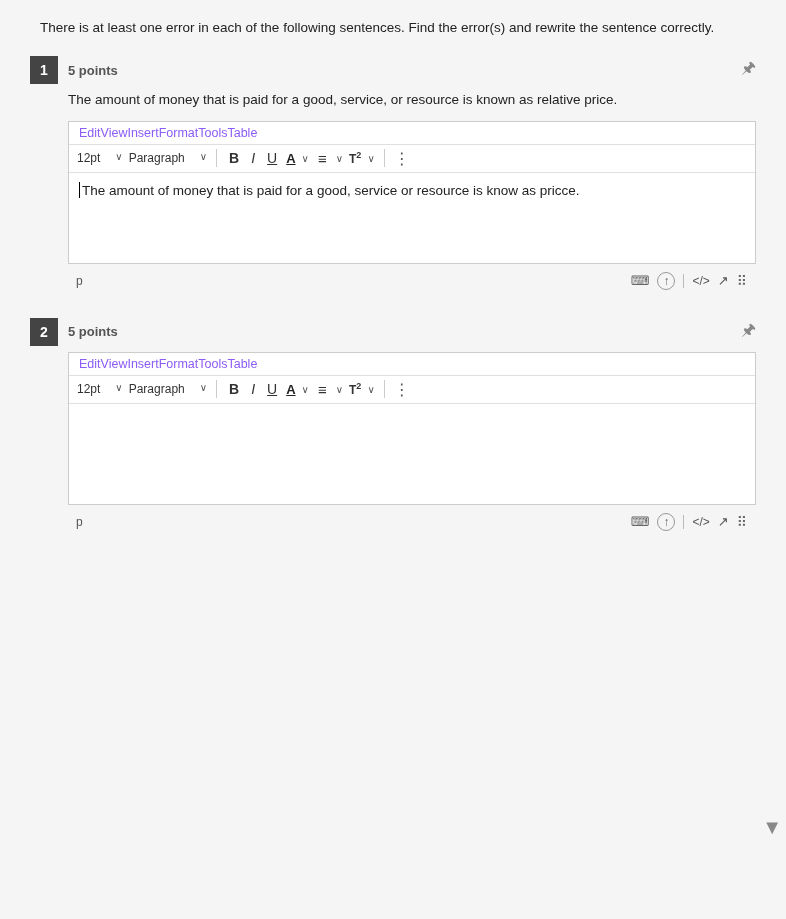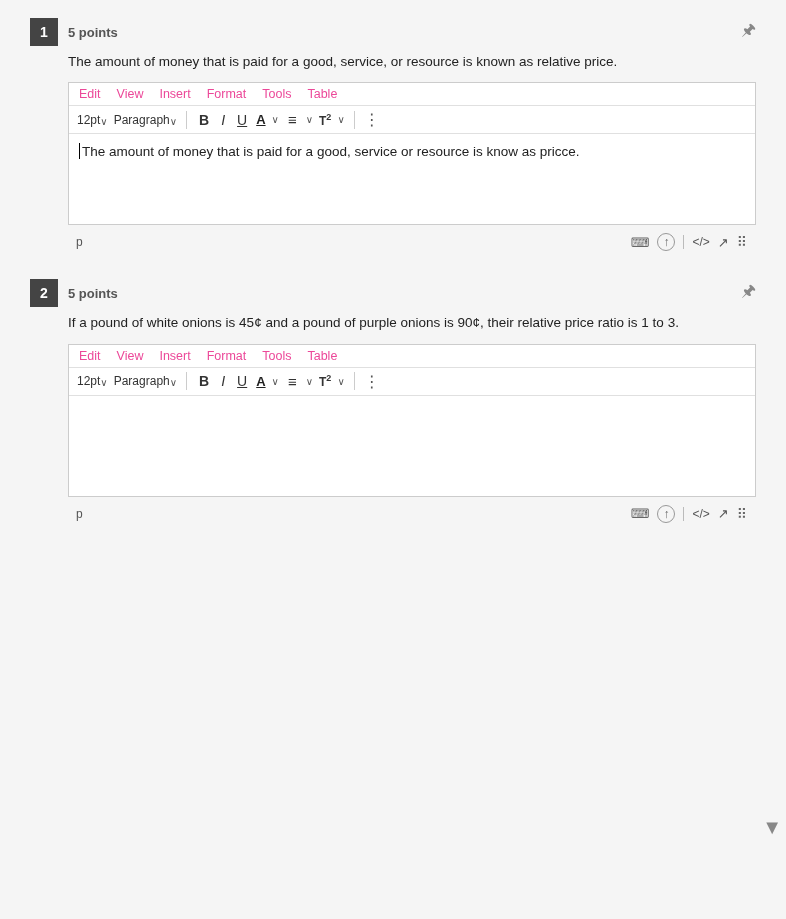--- a/index.html
+++ b/index.html
@@ -71,41 +71,40 @@
       line-height: 1.5;
     }
     .editor-container {
       background: #fff;
       border: 1px solid #ccc;
       margin-left: 38px;
       margin-right: 0;
     }
     .editor-menu-bar {
       display: flex;
-      gap: 16px;
       padding: 4px 10px;
       border-bottom: 1px solid #e0e0e0;
       font-size: 12.5px;
-      color: #ec4899;
+      color: #8b5cf6;
     }
     .editor-menu-bar span {
       cursor: pointer;
     }
     .editor-toolbar {
       display: flex;
       align-items: center;
       padding: 4px 8px;
       border-bottom: 1px solid #e0e0e0;
       gap: 6px;
       flex-wrap: wrap;
     }
     .toolbar-dropdown {
       display: flex;
-      align-items: flex-end;
-      gap: 0;
+      align-items: flex-start;
+      gap: 15px;
       font-size: 12px;
       cursor: pointer;
       color: #333;
     }
     .toolbar-chevron {
       font-size: 10px;
       color: #555;
     }
     .toolbar-sep {
       width: 1px;
@@ -210,20 +209,21 @@
       bottom: 80px;
       font-size: 20px;
       color: #888;
       cursor: pointer;
     }
   </style>
 </head>
 <body>
 
 <div class="page">
+  <p class="instructions">There is at least one error in each of the following sentences. Find the error(s) and rewrite the sentence correctly.</p>
 
   <div class="question-block">
     <div class="question-header">
       <div class="question-number">1</div>
       <span class="points-label">5 points</span>
       <span class="pin-icon">🖈</span>
     </div>
     <p class="question-text">The amount of money that is paid for a good, service, or resource is known as relative price.</p>
 
     <div class="editor-container">
@@ -277,21 +277,20 @@
       </div>
     </div>
   </div>
 
   <div class="question-block">
     <div class="question-header">
       <div class="question-number">2</div>
       <span class="points-label">5 points</span>
       <span class="pin-icon">🖈</span>
     </div>
-    <p class="question-text">If a pound of white onions is 45¢ and a pound of purple onions is 90¢, their relative price ratio is 1 to 3.</p>
 
     <div class="editor-container">
 
       <div class="editor-menu-bar">
         <span>Edit</span>
         <span>View</span>
         <span>Insert</span>
         <span>Format</span>
         <span>Tools</span>
         <span>Table</span>

